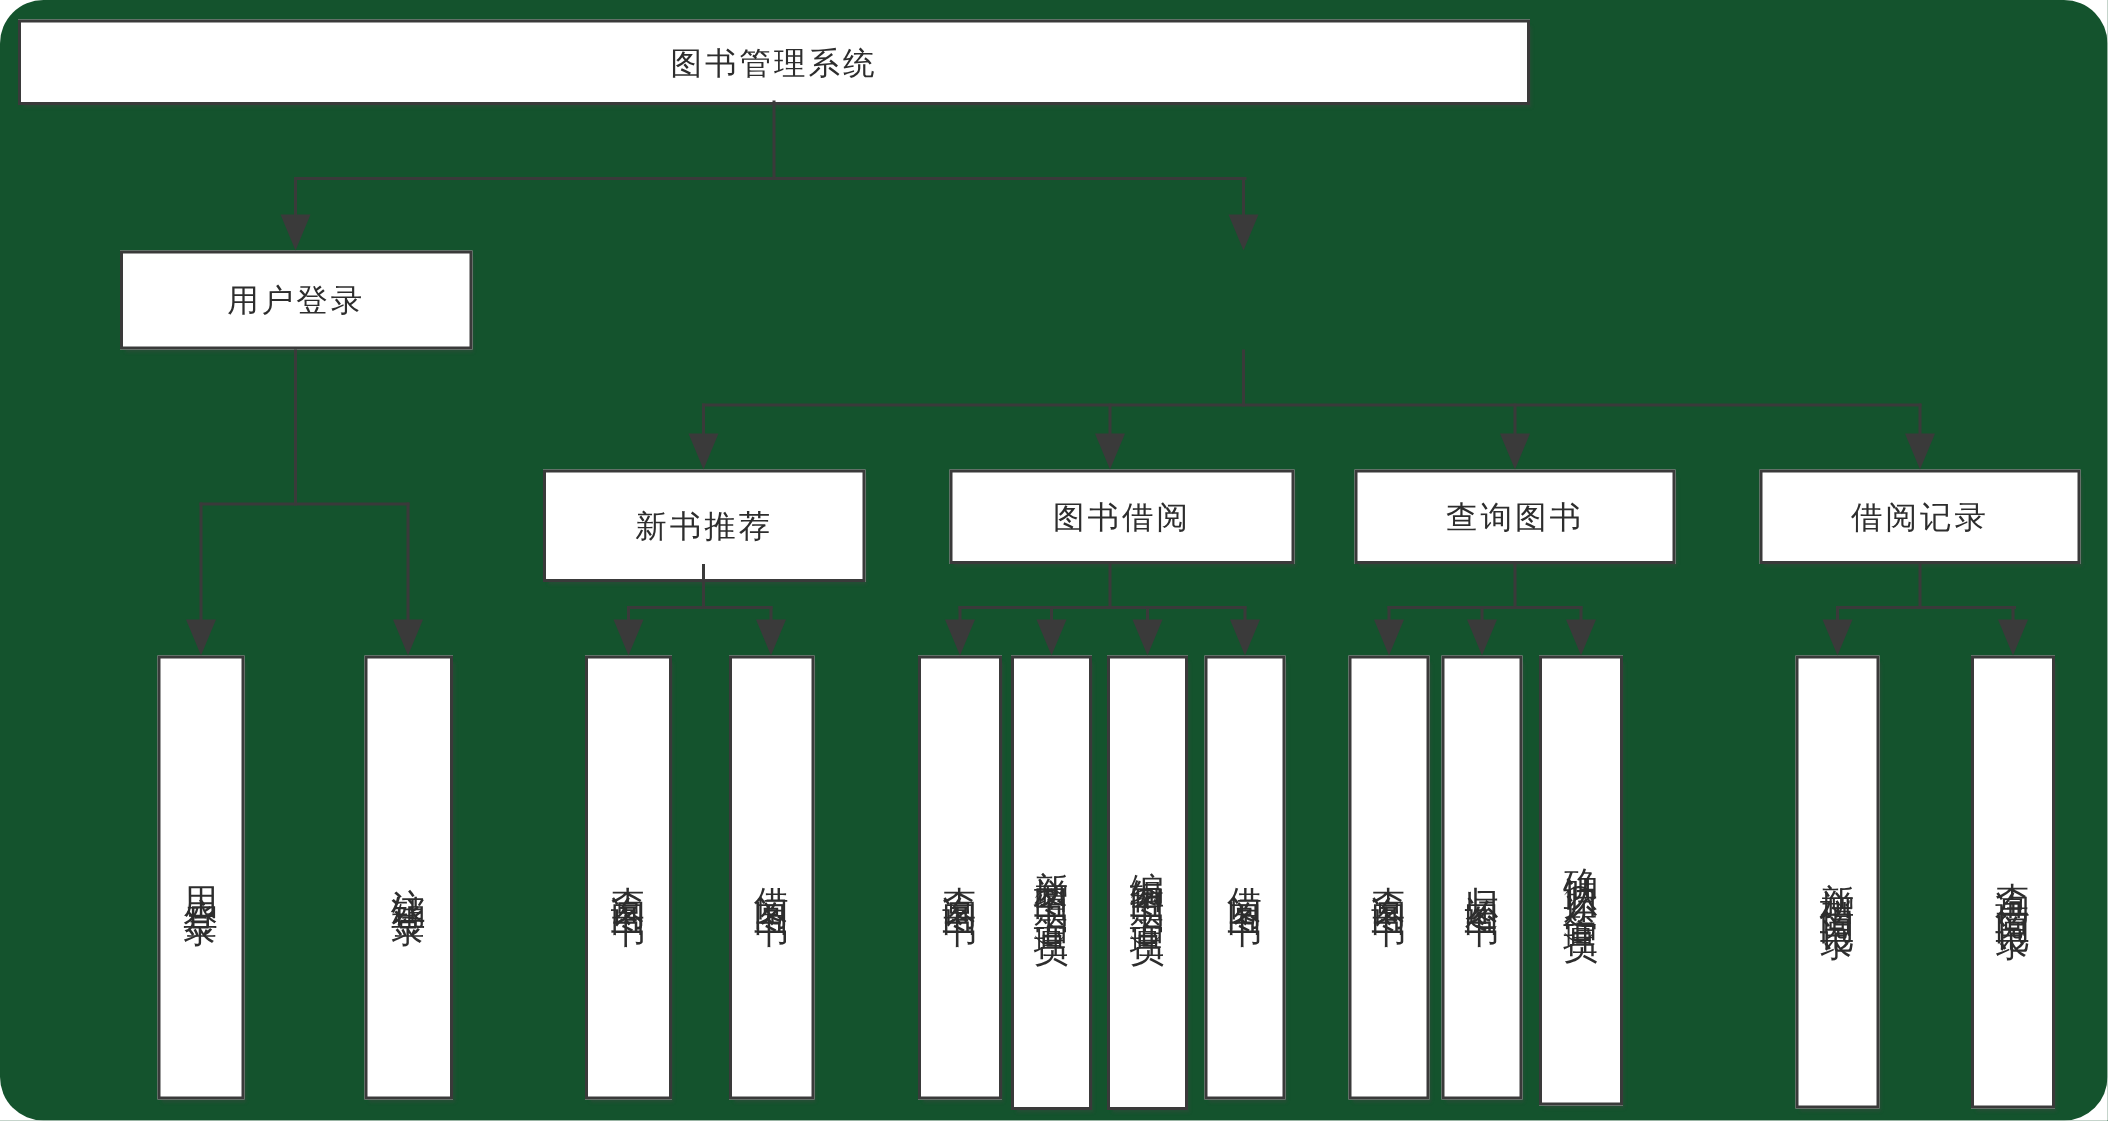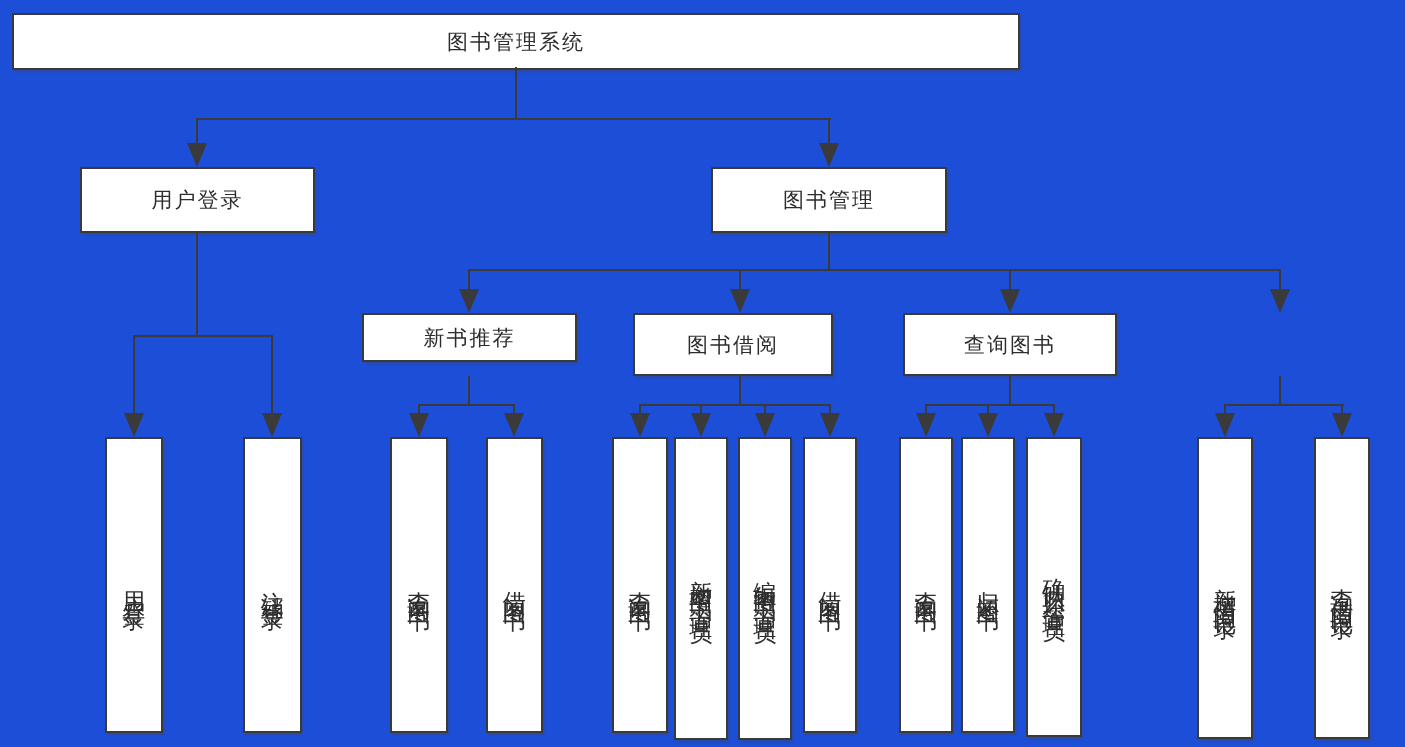--- a/index.html
+++ b/index.html
@@ -2,21 +2,21 @@
 <html><head>
 <meta charset="utf-8">
 <style>
   :root{
     --line:#3a3a3a;
     --text:#2d2d2d;
     --wm:#b6b6b6;
   }
   html,body{margin:0;padding:0;background:#ffffff;}
   body{font-family:"Liberation Sans","DejaVu Sans",sans-serif;}
-  #canvas{position:relative;width:1405px;height:747px;background:#1d4ed8;overflow:hidden;}
+  #canvas{position:relative;width:1405px;height:747px;background:#14532d;overflow:hidden;border-radius:29px;}
   .node{
     position:absolute;box-sizing:border-box;background:#ffffff;
     border:2px solid var(--line);
     box-shadow:2px 3px 2px -1px rgba(70,70,70,0.35);
     display:flex;align-items:center;justify-content:center;
     color:var(--text);
   }
   .htxt{font-size:21px;letter-spacing:2px;white-space:nowrap;}
   .vtxt{
     writing-mode:vertical-rl;text-orientation:mixed;
@@ -39,32 +39,32 @@
 
 <div id="canvas">
 
   <div class="node" style="left:12px;top:13px;width:1008px;height:57px;">
     <span class="htxt">图书管理系统</span>
   </div>
 
   <div class="node" style="left:80px;top:167px;width:235px;height:66px;">
     <span class="htxt">用户登录</span>
   </div>
-  <div class="node" style="left:711px;top:167px;width:236px;height:66px;">
-    <span class="htxt">图书管理</span>
-  </div>
 
-  <div class="node" style="left:362px;top:313px;width:215px;height:49px;">
+  <div class="node" style="left:362px;top:313px;width:215px;height:75px;">
     <span class="htxt">新书推荐</span>
   </div>
-  <div class="node" style="left:633px;top:313px;width:200px;height:63px;">
+  <div class="node" style="left:633px;top:313px;width:230px;height:63px;">
     <span class="htxt">图书借阅</span>
   </div>
   <div class="node" style="left:903px;top:313px;width:214px;height:63px;">
     <span class="htxt">查询图书</span>
+  </div>
+  <div class="node" style="left:1173px;top:313px;width:214px;height:63px;">
+    <span class="htxt">借阅记录</span>
   </div>
 
   <div class="node" style="left:105px;top:437px;width:58px;height:296px;">
     <span class="vtxt">用户登录</span>
   </div>
   <div class="node" style="left:243px;top:437px;width:59px;height:296px;">
     <span class="vtxt">注销登录</span>
   </div>
 
   <div class="node" style="left:390px;top:437px;width:58px;height:296px;">

